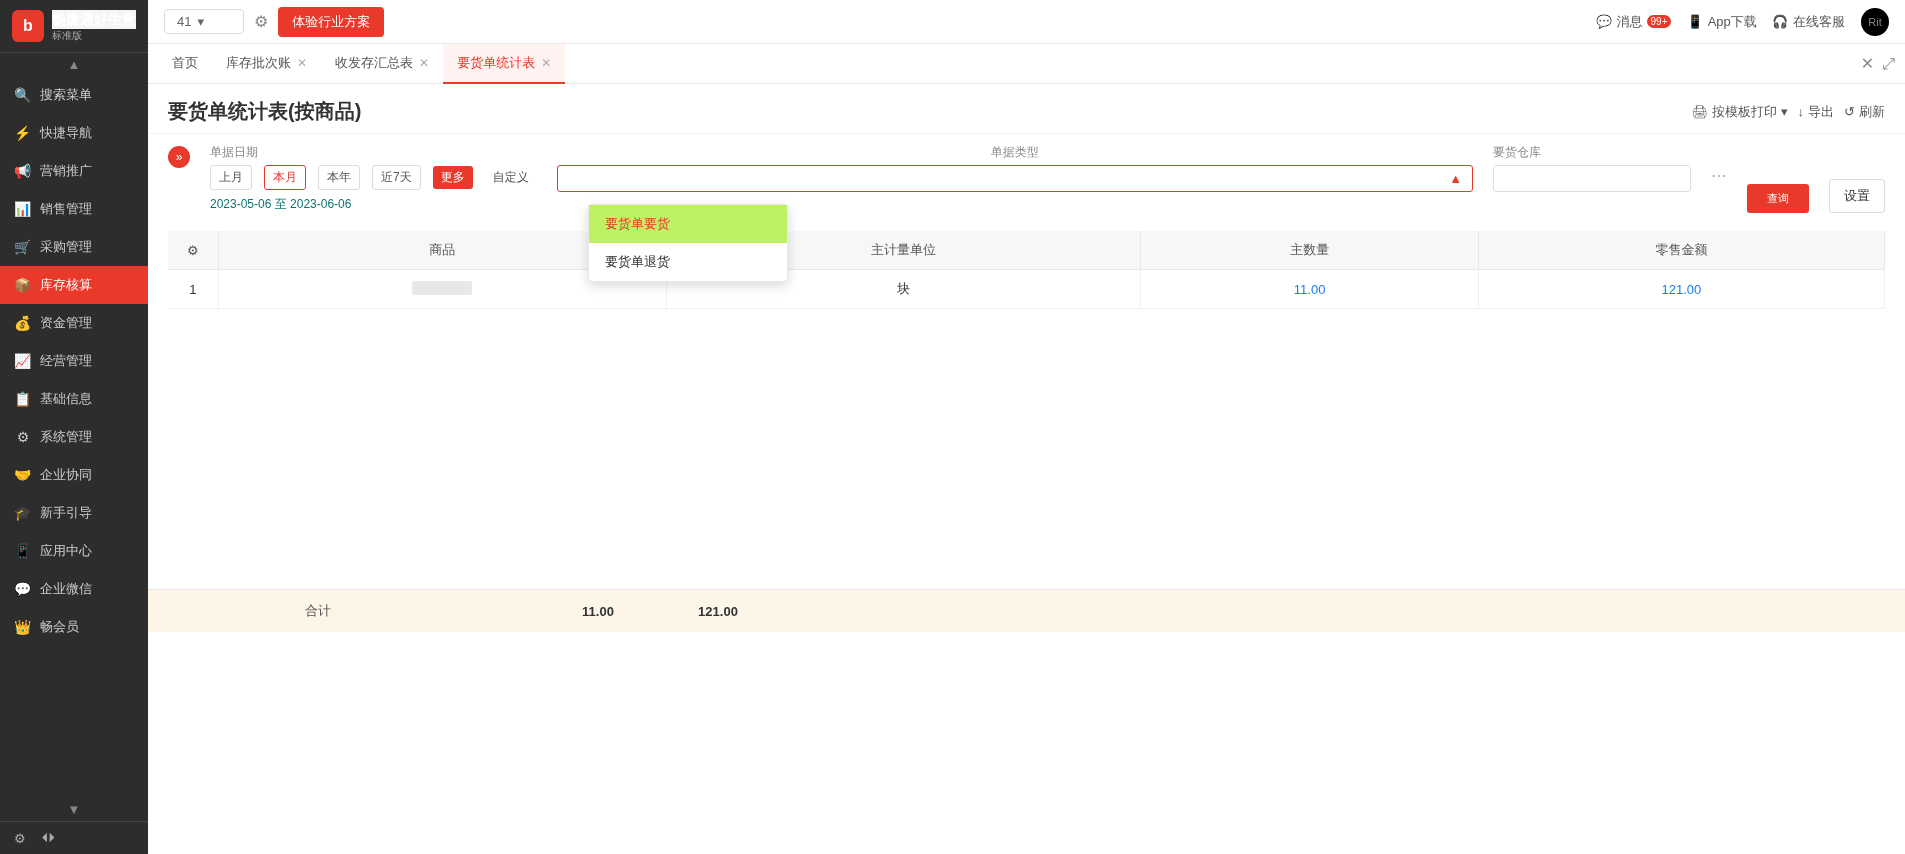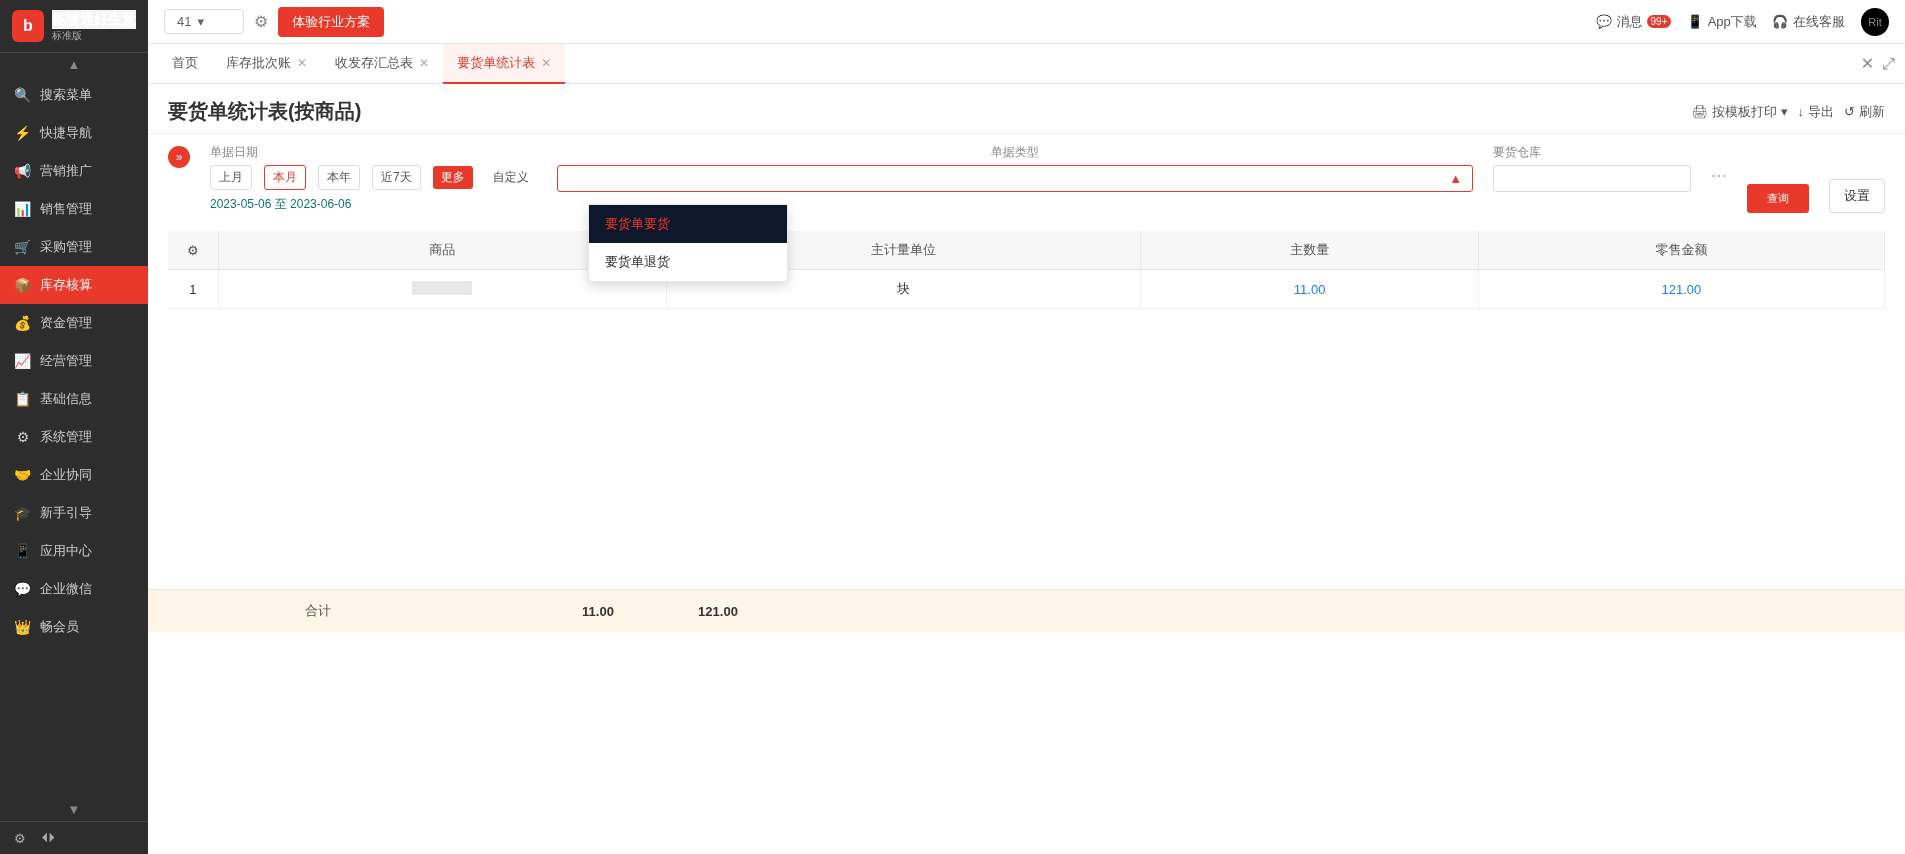--- a/index.html
+++ b/index.html
@@ -215,21 +215,21 @@
       border: 1px solid #e8e8e8;
       border-radius: 4px;
       box-shadow: 0 4px 12px rgba(0,0,0,0.15);
       z-index: 100;
       min-width: 200px;
     }
     .dropdown-item {
       padding: 10px 16px;
       cursor: pointer; font-size: 13px; color: #333;
     }
-    .dropdown-item.selected { background: #0f172a; color: #e8392a; }
+    .dropdown-item.selected { background: #bef264; color: #e8392a; }
 
     
     .table-container {
       padding: 0 20px;
       margin-top: 8px;
     }
     table {
       width: 100%;
       border-collapse: collapse;
       font-size: 13px;

